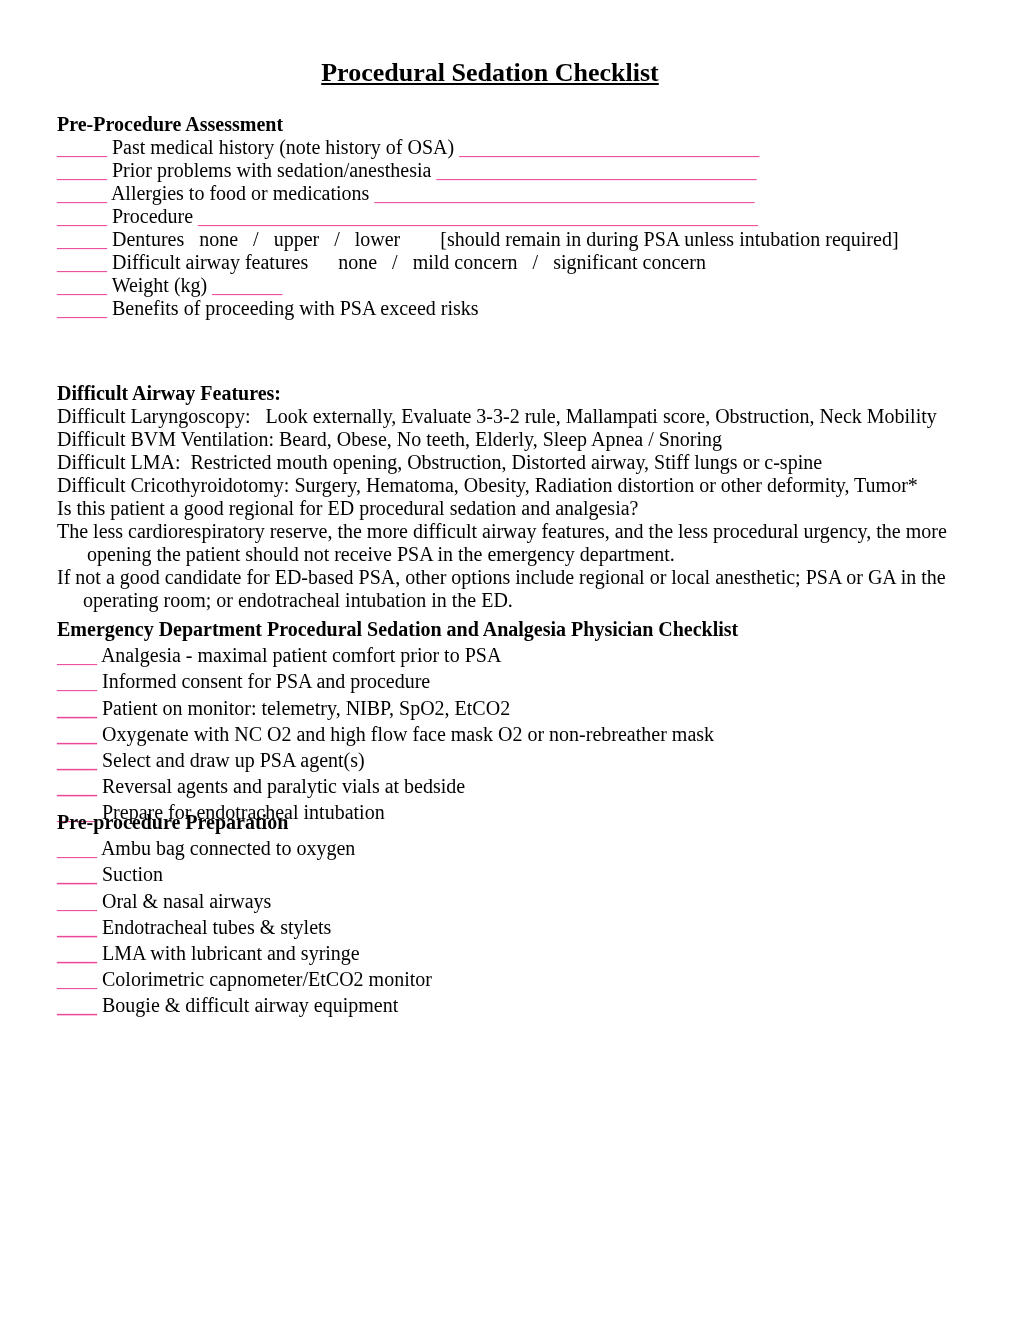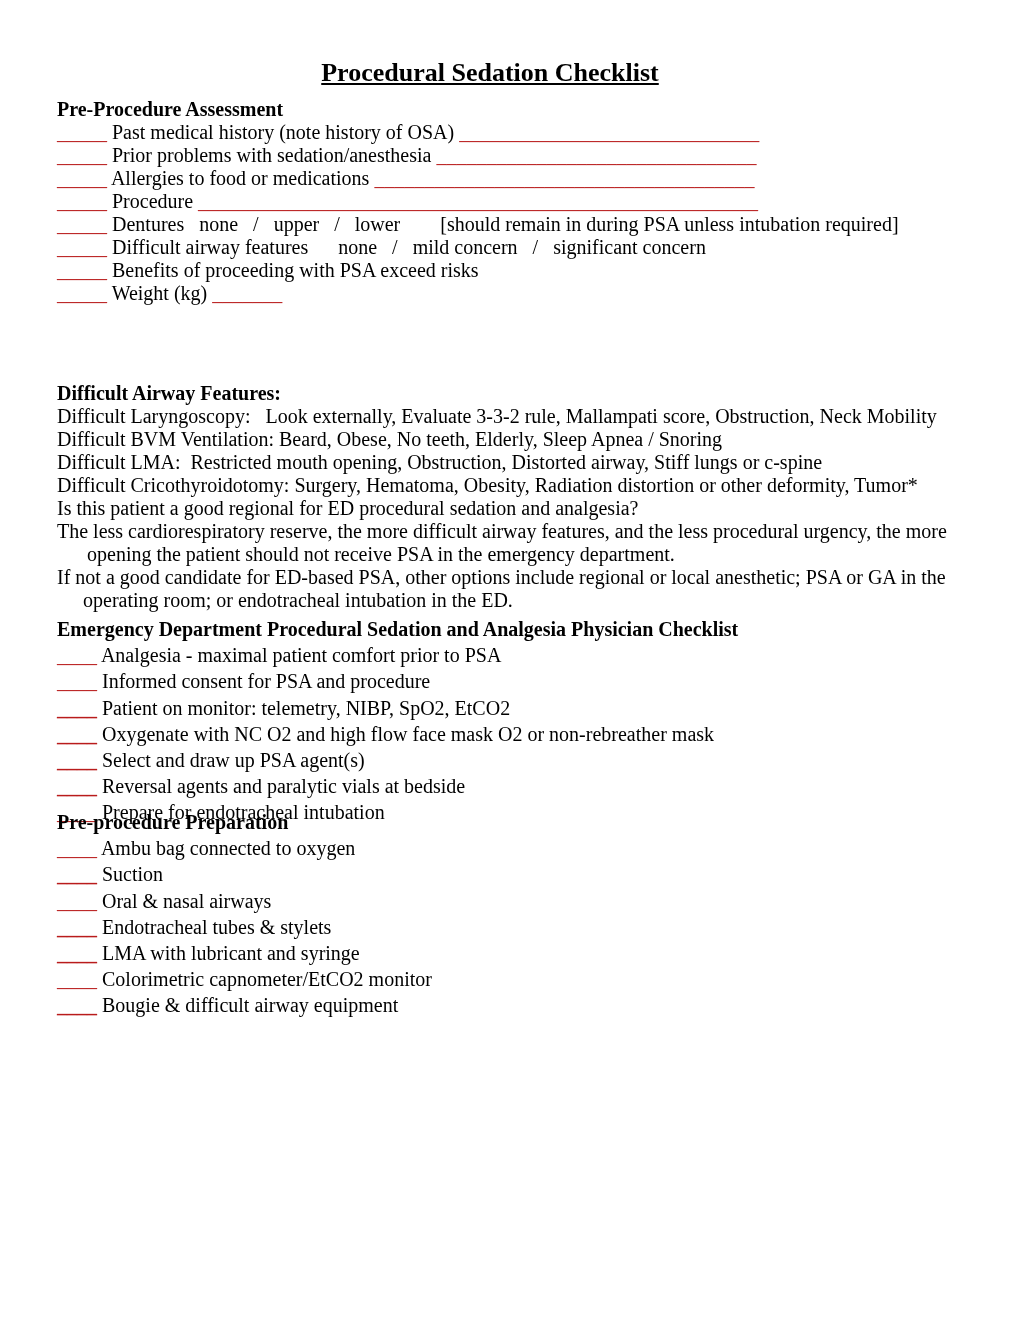--- a/index.html
+++ b/index.html
@@ -23,44 +23,44 @@
   }
   .block {
     position: absolute; left: 57px;
     font-size: 20px; line-height: 23px;
   }
   .block.checklist { line-height: 26.2px; }
   .line { white-space: pre; }
   .heading { font-weight: bold; }
   .indent  { padding-left: 30px; }
   .indent2 { padding-left: 26px; }
-  .blank { color: #b91c1c; }
+  .blank { color: #ec4899; }
   .b { font-weight: bold; }
-  #block-assessment { top: 98px; }
+  #block-assessment { top: 113px; }
   #block-difficult  { top: 366px; margin-top: 16px; }
   #block-ed         { top: 616px; }
   #block-prep       { top: 809px; }
 </style>
 </head>
 <body>
 
 <div class="title-block">
   <span class="title">Procedural Sedation Checklist</span>
 </div>
 
 <div class="block" id="block-assessment">
   <div class="line heading">Pre-Procedure Assessment</div>
   <div class="line"><span class="blank">_____</span><span> Past medical history (note history of OSA) </span><span class="blank">______________________________</span></div>
   <div class="line"><span class="blank">_____</span><span> Prior problems with sedation/anesthesia </span><span class="blank">________________________________</span></div>
   <div class="line"><span class="blank">_____</span><span> Allergies to food or medications </span><span class="blank">______________________________________</span></div>
   <div class="line"><span class="blank">_____</span><span> Procedure </span><span class="blank">________________________________________________________</span></div>
   <div class="line"><span class="blank">_____</span><span> Dentures   none   /   upper   /   lower        [should remain in during PSA unless intubation required]</span></div>
   <div class="line"><span class="blank">_____</span><span> Difficult airway features      none   /   mild concern   /   significant concern</span></div>
+  <div class="line"><span class="blank">_____</span><span> Weight (kg) </span><span class="blank">_______</span></div>
   <div class="line"><span class="blank">_____</span><span> Benefits of proceeding with PSA exceed risks</span></div>
-  <div class="line"><span class="blank">_____</span><span> Weight (kg) </span><span class="blank">_______</span></div>
 </div>
 
 <div class="block" id="block-difficult">
   <div class="line heading">Difficult Airway Features:</div>
   <div class="line">Difficult Laryngoscopy:   Look externally, Evaluate 3-3-2 rule, Mallampati score, Obstruction, Neck Mobility</div>
   <div class="line">Difficult BVM Ventilation: Beard, Obese, No teeth, Elderly, Sleep Apnea / Snoring</div>
   <div class="line">Difficult LMA:  Restricted mouth opening, Obstruction, Distorted airway, Stiff lungs or c-spine</div>
   <div class="line">Difficult Cricothyroidotomy: Surgery, Hematoma, Obesity, Radiation distortion or other deformity, Tumor*</div>
   <div class="line">Is this patient a good regional for ED procedural sedation and analgesia?</div>
   <div class="line">The less cardiorespiratory reserve, the more difficult airway features, and the less procedural urgency, the more</div>

